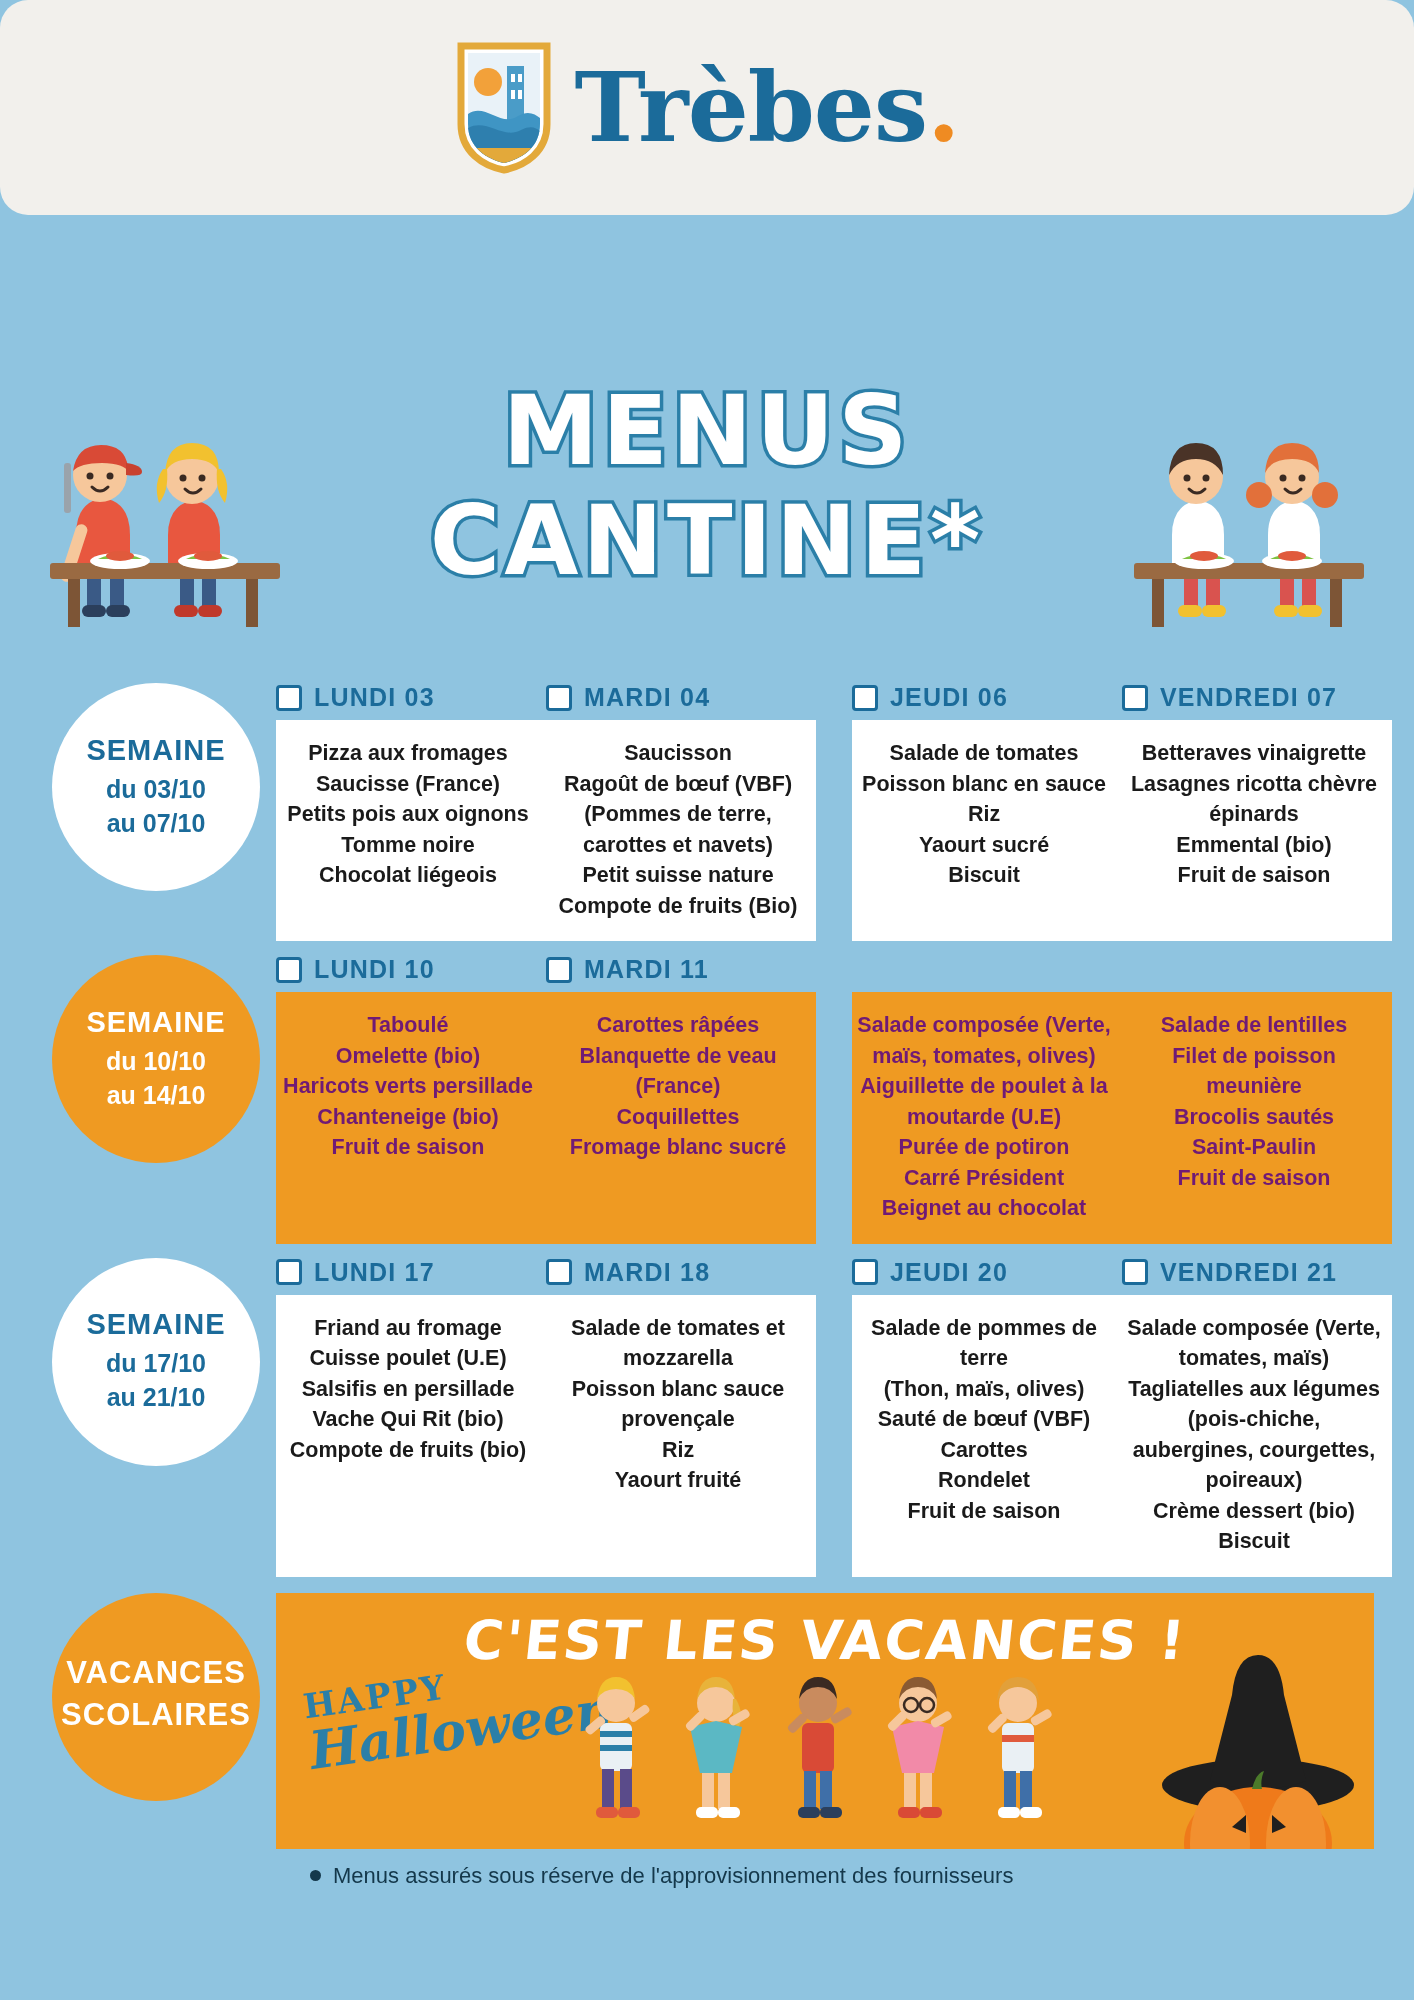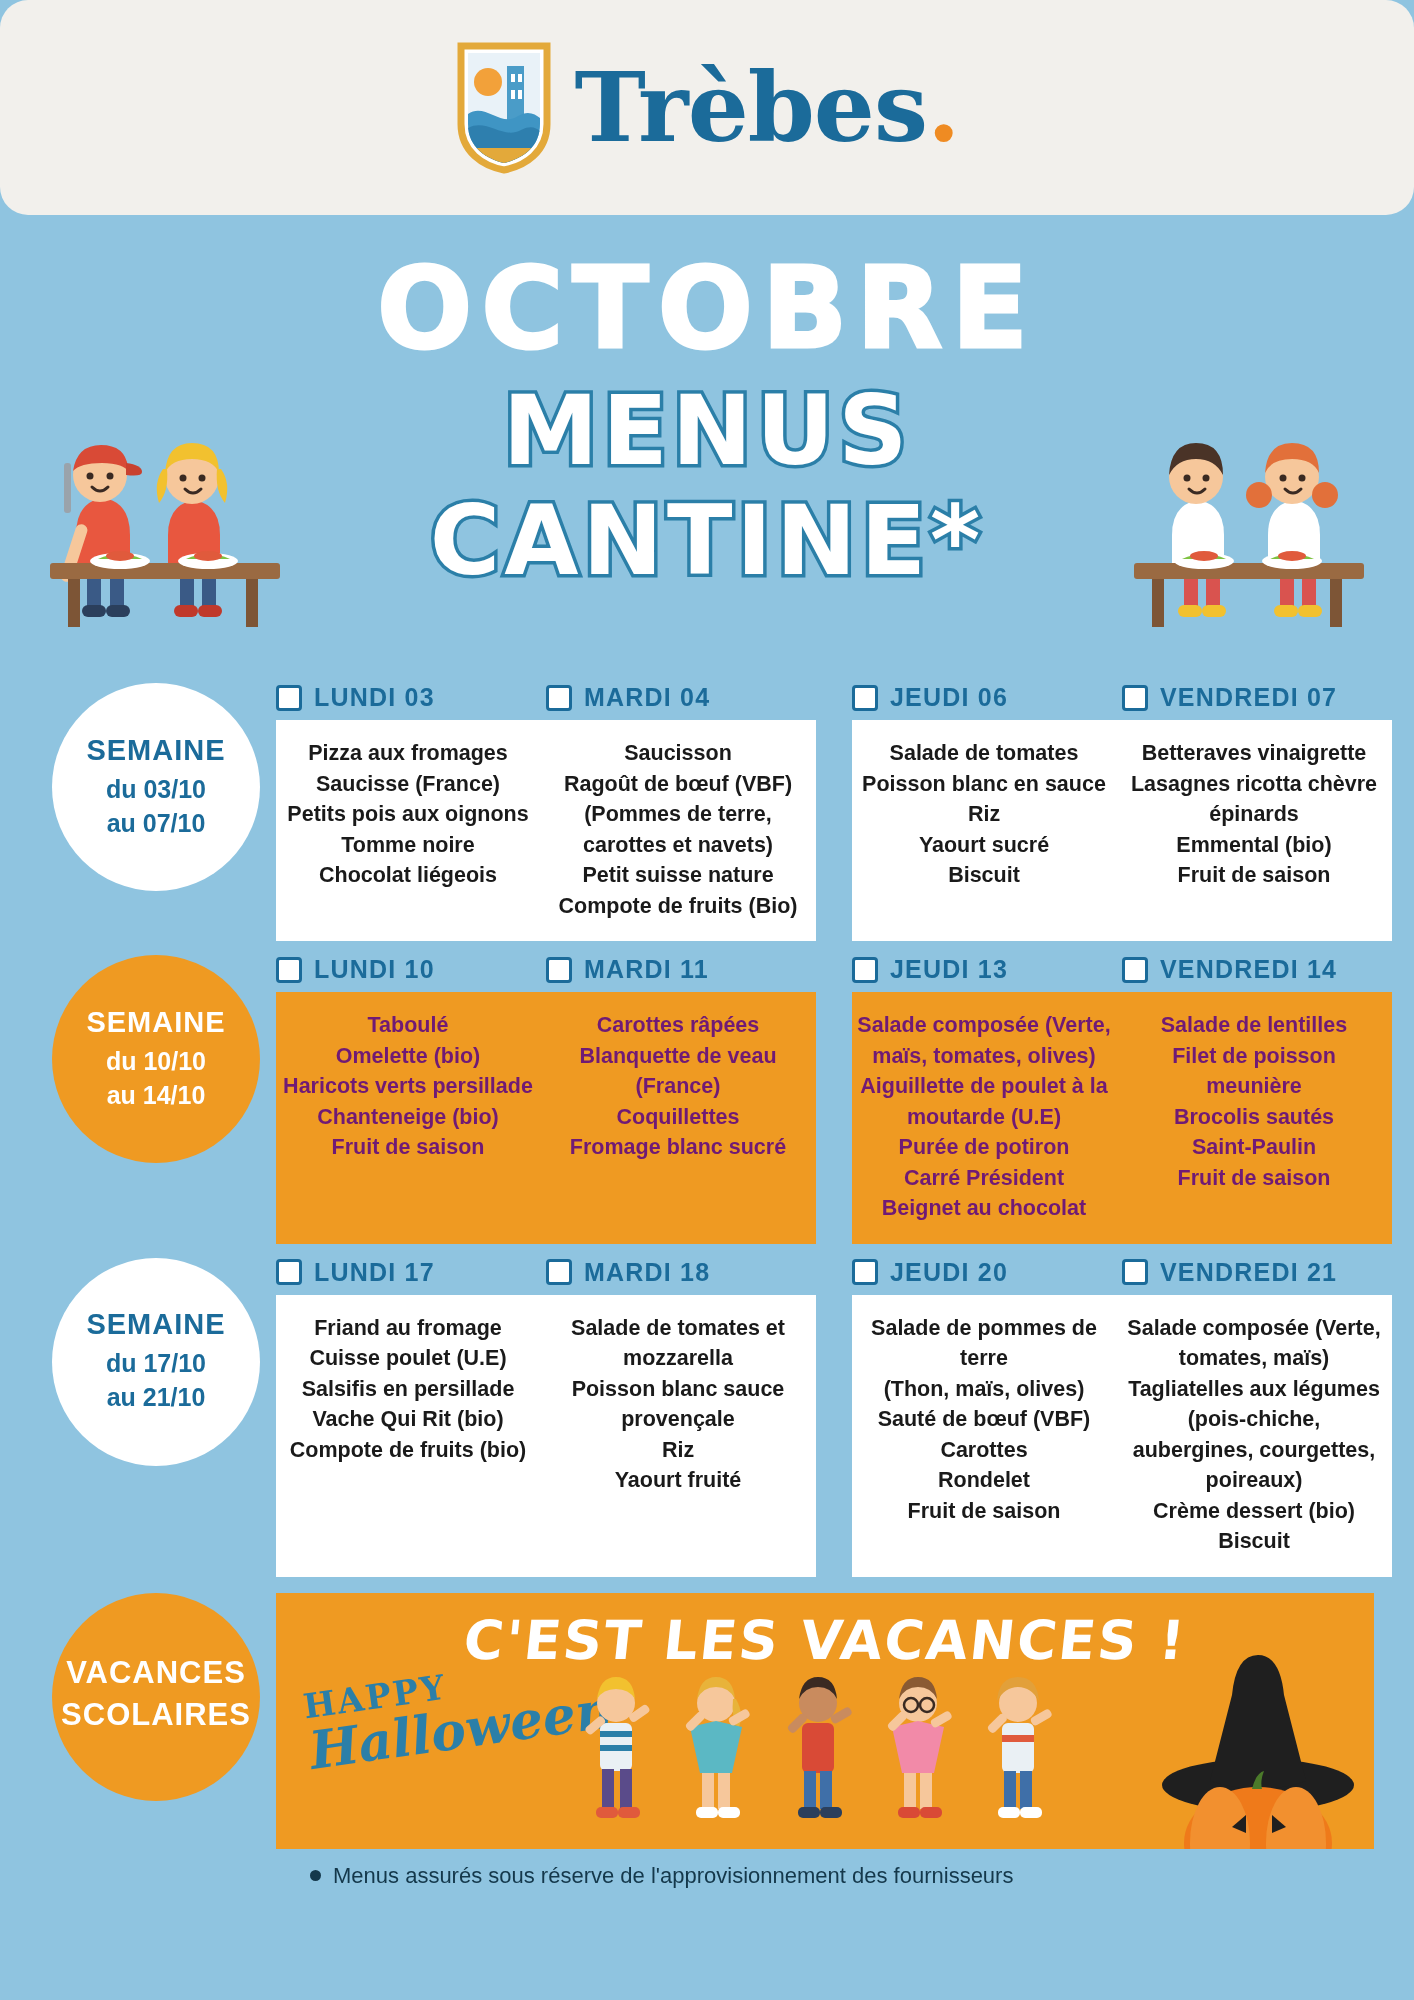--- a/index.html
+++ b/index.html
@@ -202,21 +202,20 @@
         <rect x="13" y="108" width="72" height="18" fill="#e3a93a"></rect>
       </g>
     </svg>
   </div>
   <div class="brand-text">
     <span>Trèbes</span><span class="brand-dot">.</span>
   </div>
 </div>
 
 <div class="title-band">
-  <div class="title-octobre">OCTOBRE</div>
   <div class="title-menus">MENUS</div>
   <div class="title-cantine">CANTINE*</div>
 
   <div class="kids-left">
     <svg width="250" height="230" viewBox="0 0 250 230">
 
       <g>
         <path d="M58 96 q-22 6 -22 36 v40 h54 v-40 q0 -30 -22 -36z" fill="#e8573f"></path>
         <circle cx="60" cy="72" r="27" fill="#f6c79b"></circle>
         <path d="M33 68 q4 -26 28 -26 q24 0 27 22 l2 6 q-6 -10 -28 -10 q-22 0 -29 8z" fill="#d94a36"></path>
@@ -385,34 +384,20 @@
               </div>
             </div>
           <div class="col">
               <div class="day-head">
                 <span class="chk"></span>
                 <span>MARDI 11</span>
               </div>
             </div>
         </div>
         <div class="gap-mid"></div>
-        <div class="pair">
-          <div class="col">
-              <div class="day-head">
-                <span class="chk"></span>
-                <span>JEUDI 13</span>
-              </div>
-            </div>
-          <div class="col">
-              <div class="day-head">
-                <span class="chk"></span>
-                <span>VENDREDI 14</span>
-              </div>
-            </div>
-        </div>
       </div>
       <div class="cards-row">
         <div class="pair">
           <div class="col card orange" style="white-space:pre-line;">Taboulé
 Omelette (bio)
 Haricots verts persillade
 Chanteneige (bio)
 Fruit de saison</div>
           <div class="col card orange" style="white-space:pre-line;">Carottes râpées
 Blanquette de veau (France)

